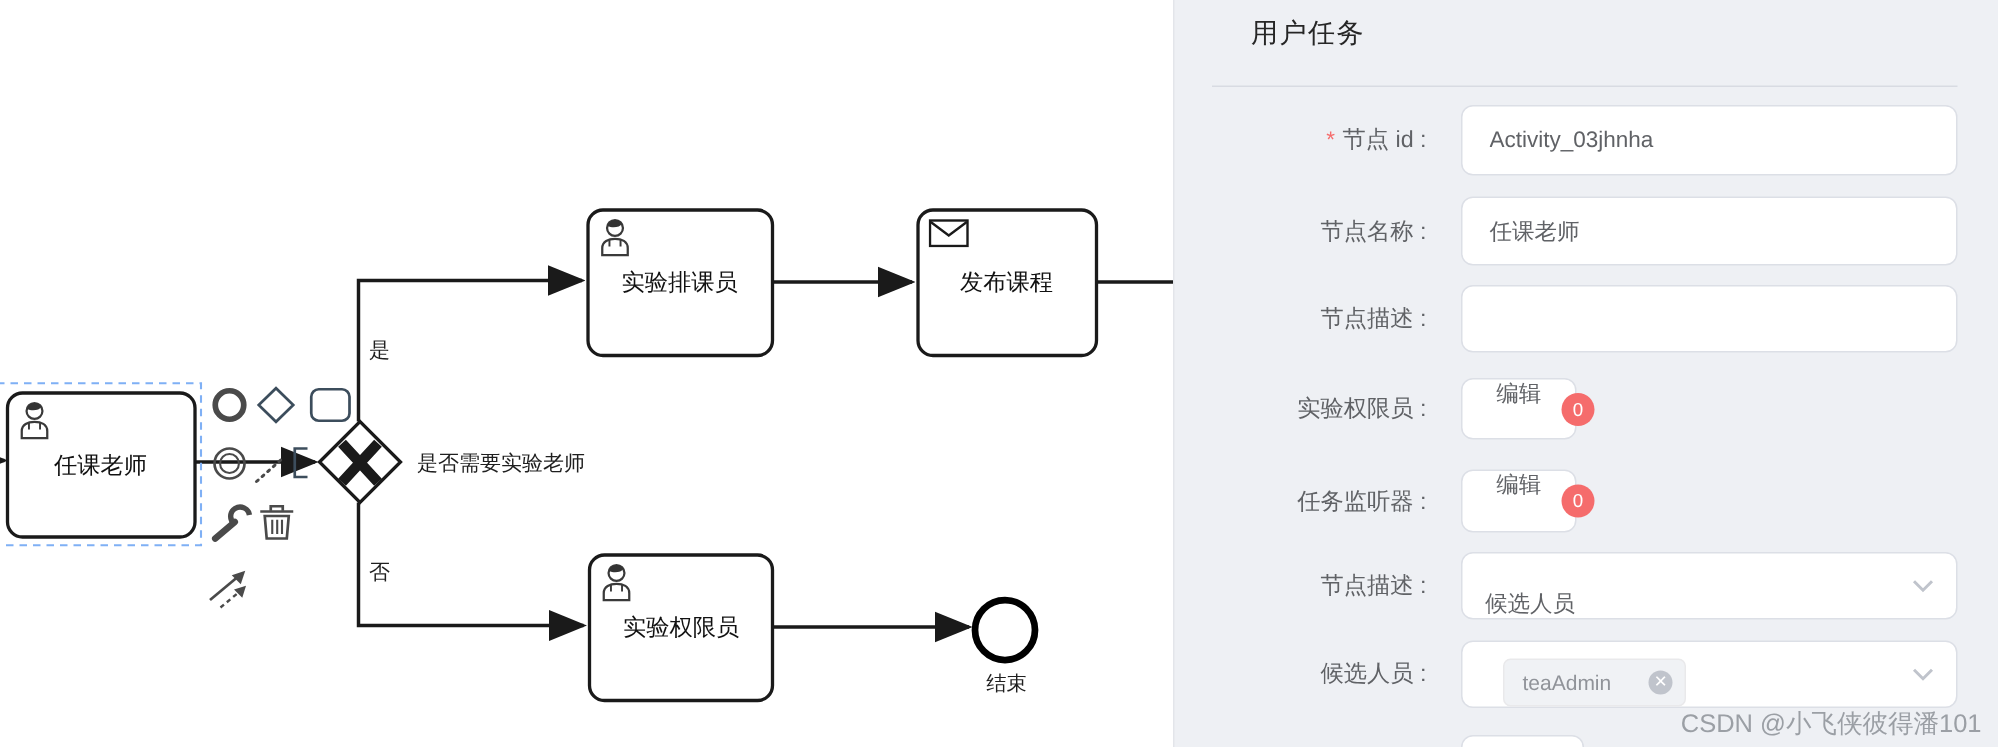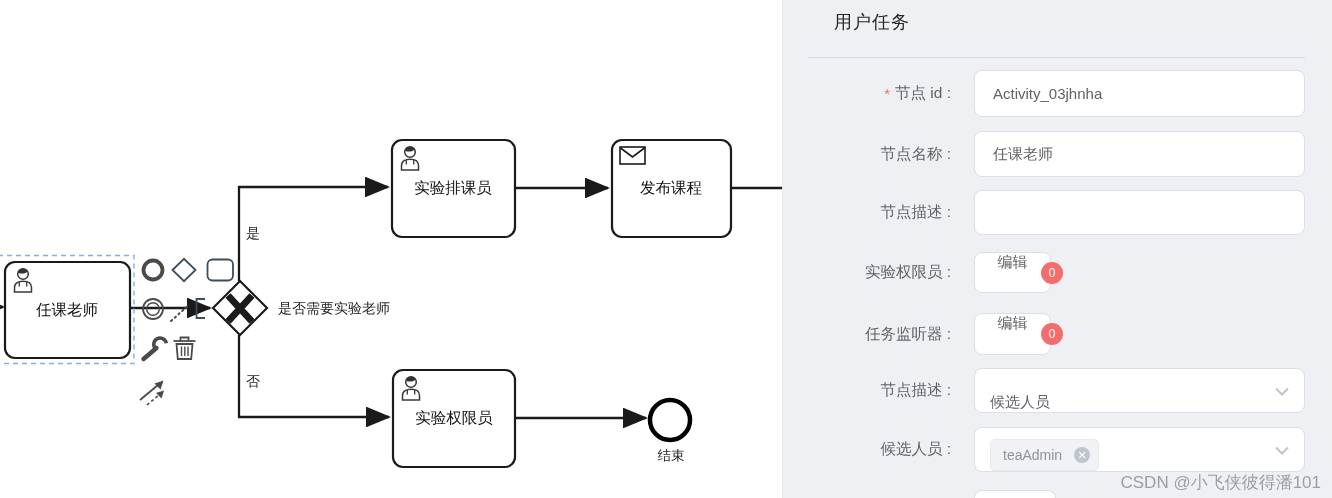--- a/index.html
+++ b/index.html
@@ -54,22 +54,22 @@
   }
   .sel{
     position:absolute;left:191px;top:0;width:331px;height:100%;
     box-sizing:border-box;background:#fff;border:1px solid #dcdfe6;border-radius:8px;
     display:flex;align-items:flex-end;padding:0 15px;
     font-size:15px;color:#606266;cursor:pointer;
   }
   .sel .chev{position:absolute;right:14px;top:50%;transform:translateY(-50%);}
   .tag{
     background:#f0f2f5;border:1px solid #e9e9eb;border-radius:5px;
-    height:30px;display:inline-flex;align-items:center;gap:12px;
-    padding:0 8px 0 12px;font-size:14px;color:#909399;
+    height:30px;display:inline-flex;align-items:center;gap:25px;
+    padding:0 8px 0 12px;font-size:14px;color:#909399;margin-left:12px;
   }
   .tag-close{
     width:16px;height:16px;border-radius:50%;background:#c0c4cc;color:#fff;
     font-size:11px;line-height:16px;text-align:center;cursor:pointer;
   }
   .partial-box{
     position:absolute;left:191px;top:490px;width:80px;height:14px;
     background:#fff;border:1px solid #dcdfe6;border-radius:8px 8px 0 0;
   }
   .watermark{

